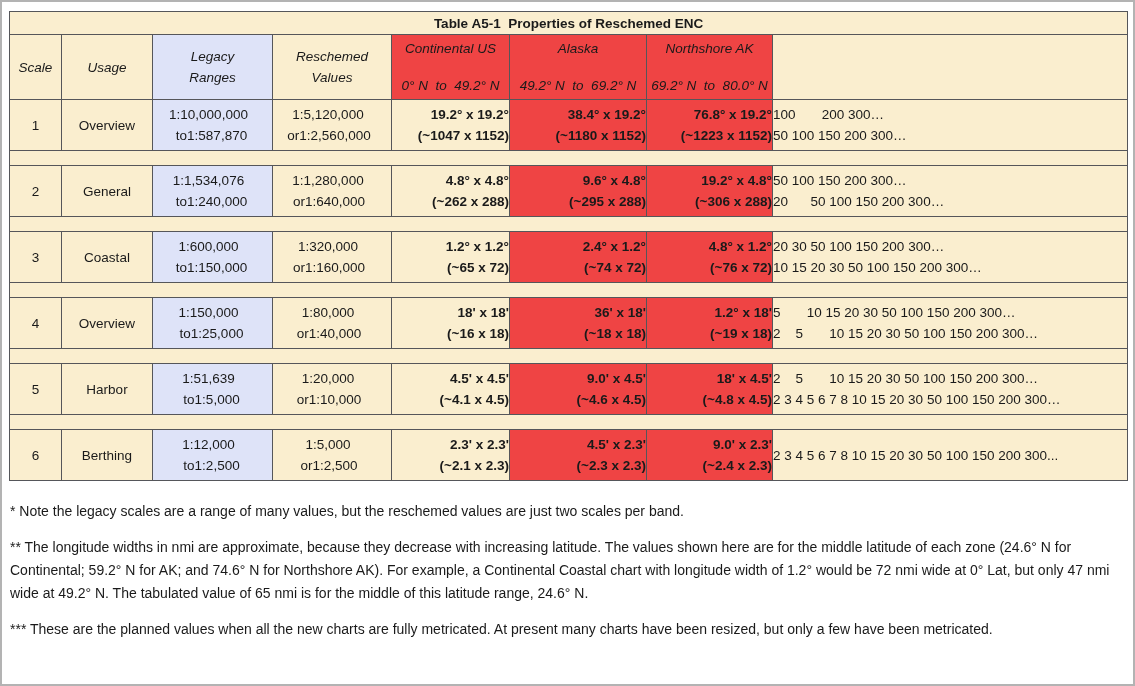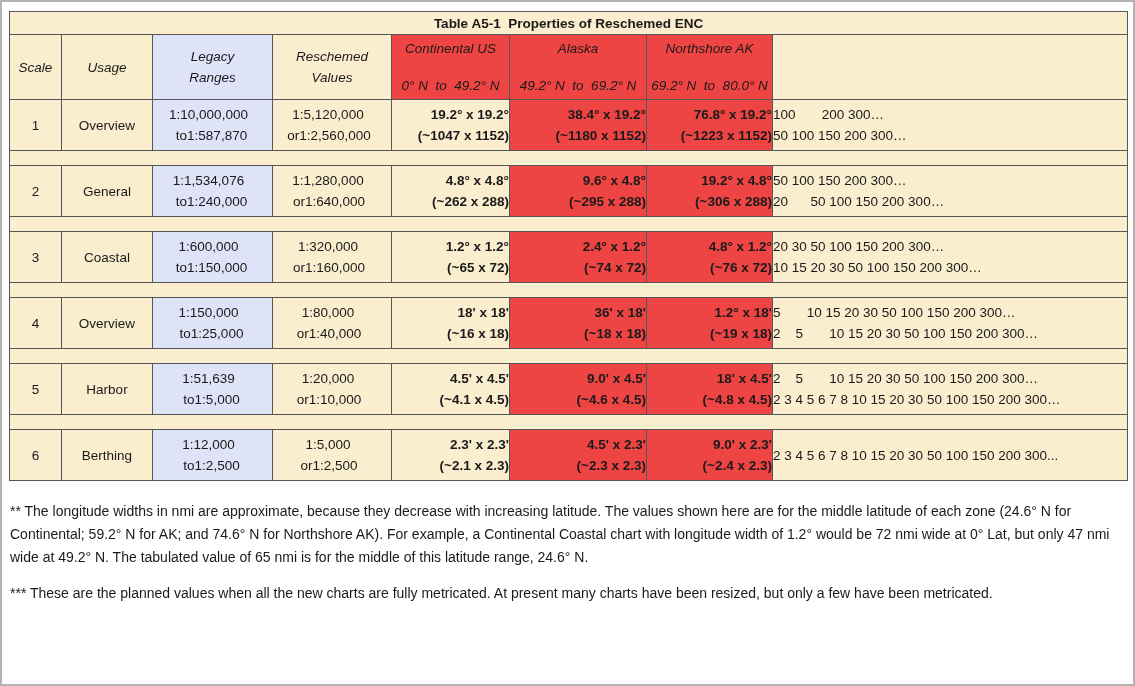--- a/index.html
+++ b/index.html
@@ -345,17 +345,18 @@
       </td>
       <td class="bg-cream">
         <div class="depth-ln">2 3 4 5 6 7 8 10 15 20 30 50 100 150 200 300...</div>
         <div class="depth-ln"></div>
       </td>
     </tr>
   </tbody>
     </table>
 
   <div class="notes">
+    <p class="note">* Note the legacy scales are a range of many values, but the reschemed values are just two scales per band.</p>
     <p class="note">** The longitude widths in nmi are approximate, because they decrease with increasing latitude. The values shown here are for the middle latitude of each zone (24.6° N for Continental; 59.2° N for AK; and 74.6° N for Northshore AK). For example, a Continental Coastal chart with longitude width of 1.2° would be 72 nmi wide at 0° Lat, but only 47 nmi wide at 49.2° N. The tabulated value of 65 nmi is for the middle of this latitude range, 24.6° N.</p>
     <p class="note">*** These are the planned values when all the new charts are fully metricated. At present many charts have been resized, but only a few have been metricated.</p>
   </div>
 
 </div>
 
 </body></html>

